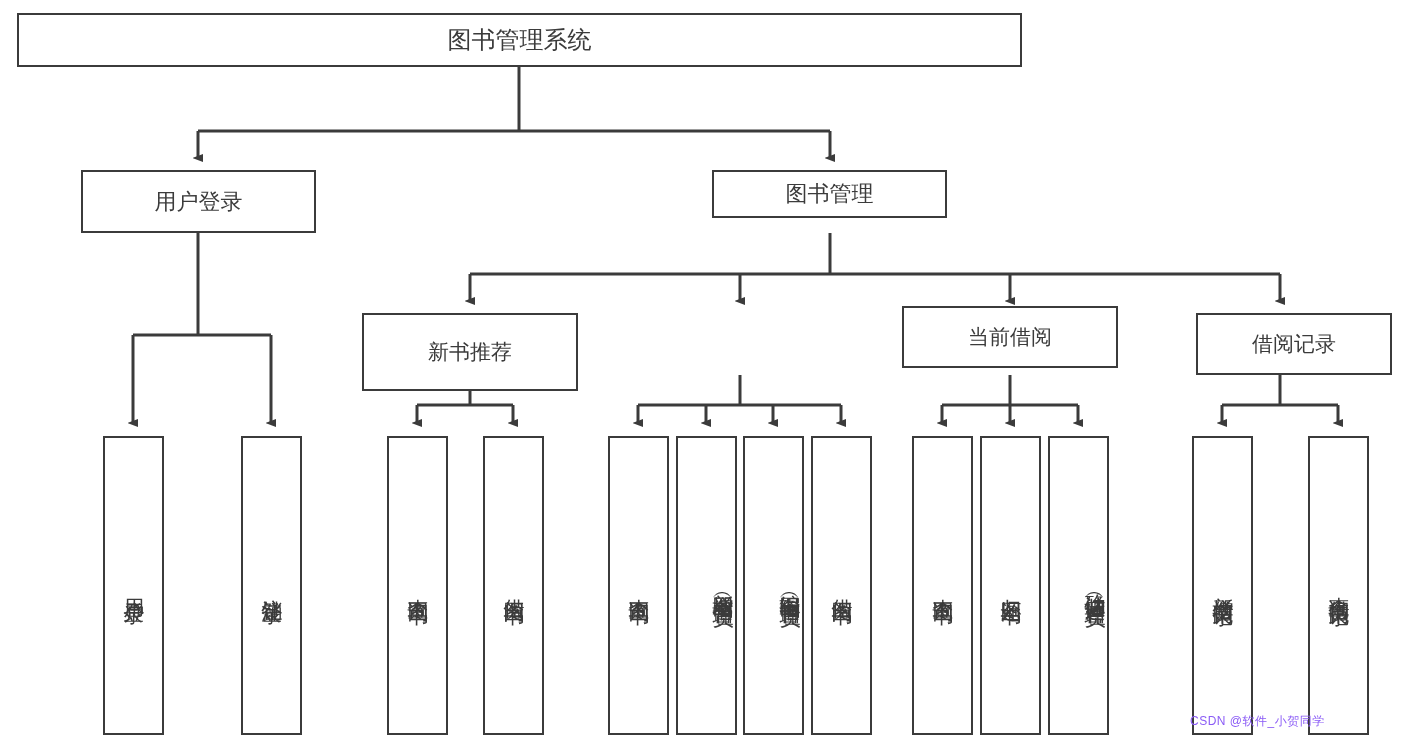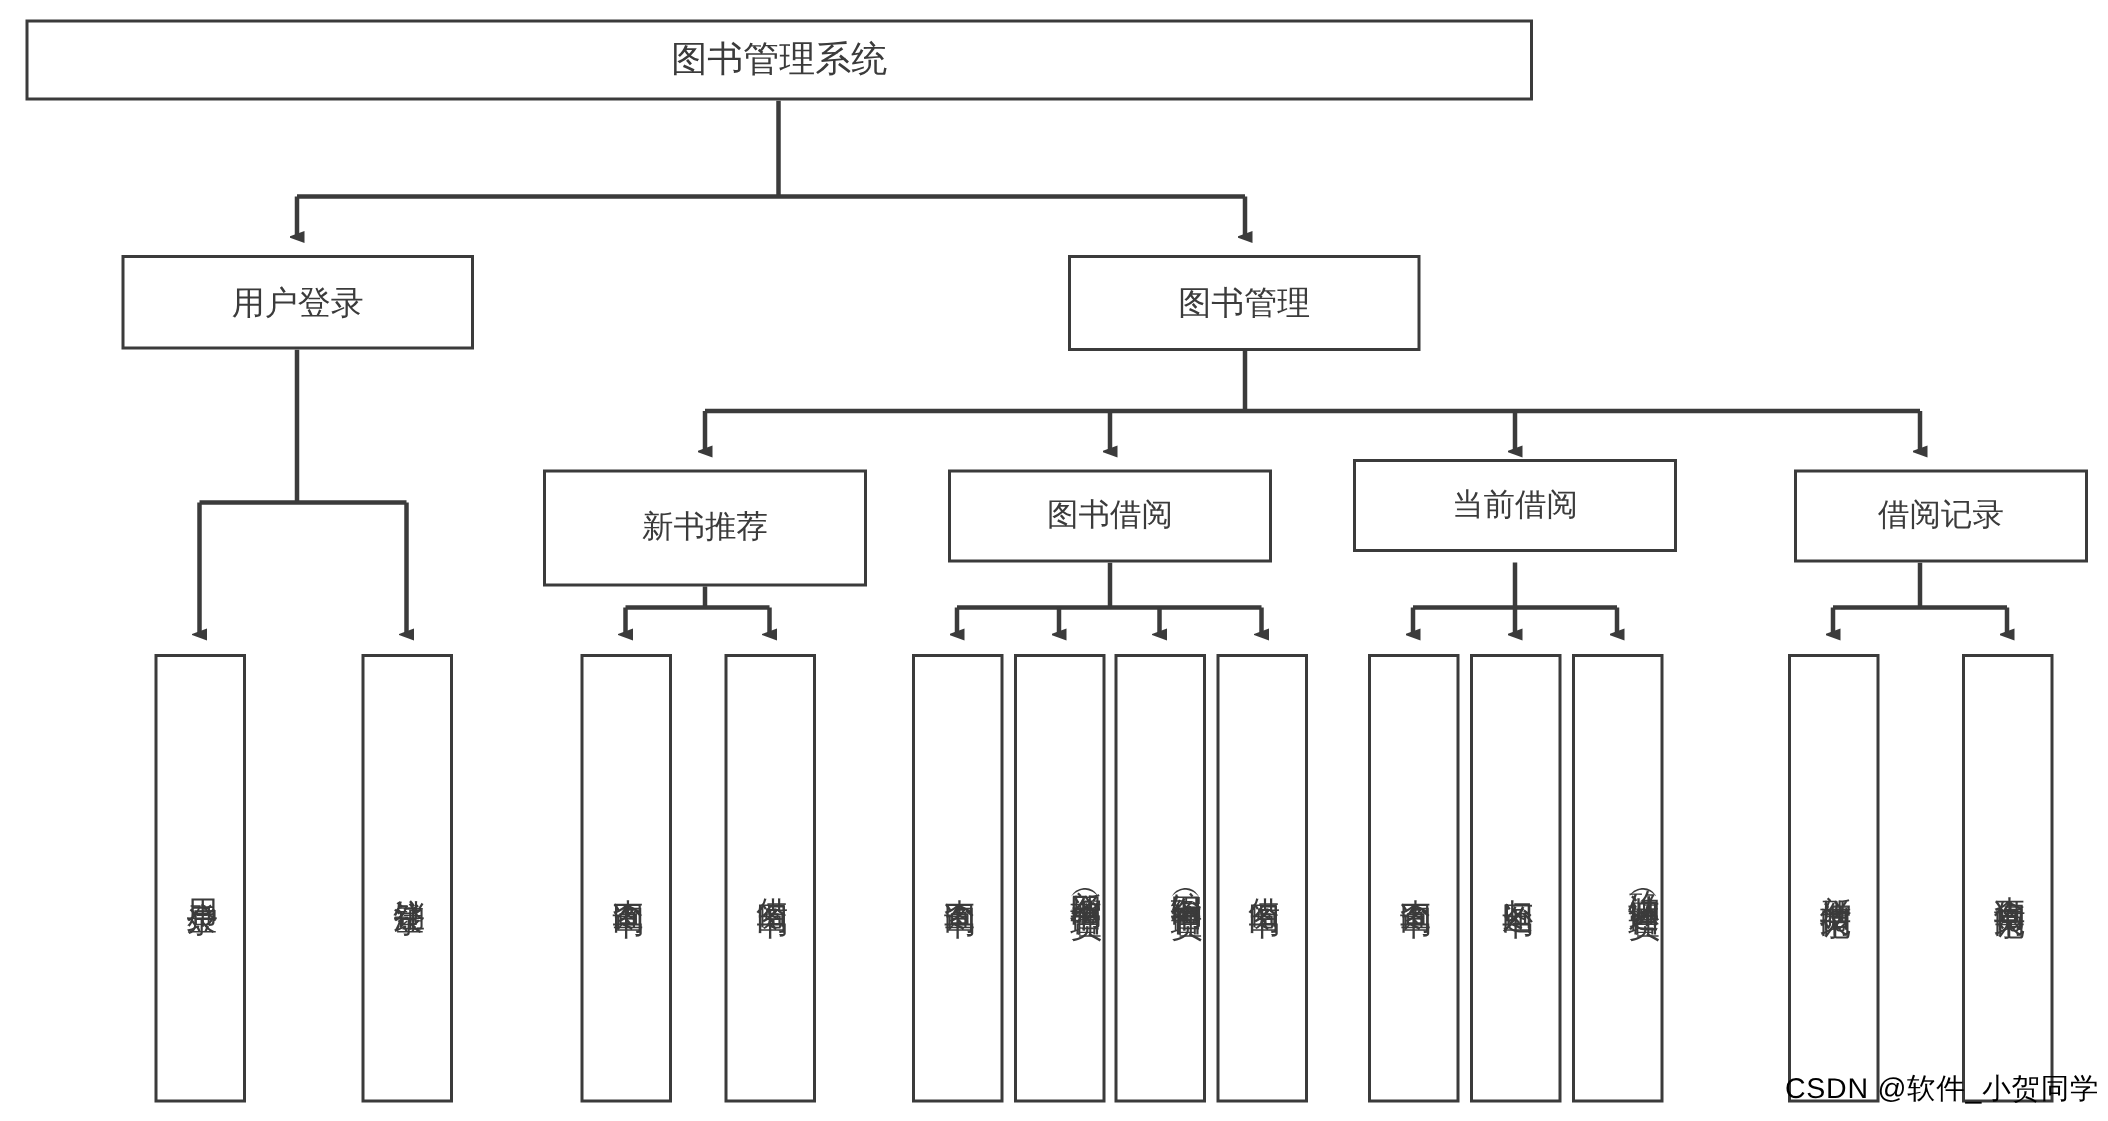--- a/index.html
+++ b/index.html
@@ -53,22 +53,22 @@
     letter-spacing: 2px;
     padding: 6px 0;
     align-items: flex-start;
     justify-content: center;
   }
   .node.leaf.centered {
     align-items: center;
   }
   .watermark {
     position: absolute;
-    font-size: 19px;
-    color: #000000;
+    font-size: 12px;
+    color: #8b5cf6;
     white-space: nowrap;
     letter-spacing: 0.5px;
   }
 </style>
 </head>
 <body>
 
 <div id="canvas">
 
   <svg id="wires" viewBox="0 0 1405 747" xmlns="http://www.w3.org/2000/svg">
@@ -120,24 +120,23 @@
       <path d="M1280,375 L1280,405"></path>
       <path d="M1222,405 L1338,405"></path>
       <path d="M1222,405 L1222,423" marker-end="url(#arrow)"></path>
       <path d="M1338,405 L1338,423" marker-end="url(#arrow)"></path>
     </g>
   </svg>
 
   <div class="node root" style="left:17px; top:13px; width:1005px; height:54px;">图书管理系统</div>
 
   <div class="node lvl2" style="left:81px; top:170px; width:235px; height:63px;">用户登录</div>
-  <div class="node lvl2" style="left:712px; top:170px; width:235px; height:64px;">图书管理</div>
+  <div class="node lvl2" style="left:712px; top:170px; width:235px; height:48px;">图书管理</div>
 
   <div class="node lvl3" style="left:362px; top:313px; width:216px; height:78px;">新书推荐</div>
-  <div class="node lvl3" style="left:632px; top:313px; width:216px; height:62px;">图书借阅</div>
   <div class="node lvl3" style="left:902px; top:306px; width:216px; height:62px;">当前借阅</div>
   <div class="node lvl3" style="left:1196px; top:313px; width:196px; height:62px;">借阅记录</div>
 
   <div class="node leaf centered" style="left:103px; top:436px; width:61px; height:299px;">用户登录</div>
   <div class="node leaf centered" style="left:241px; top:436px; width:61px; height:299px;">注销登录</div>
 
   <div class="node leaf centered" style="left:387px; top:436px; width:61px; height:299px;">查询图书</div>
   <div class="node leaf centered" style="left:483px; top:436px; width:61px; height:299px;">借阅图书</div>
 
   <div class="node leaf centered" style="left:608px; top:436px; width:61px; height:299px;">查询图书</div>

